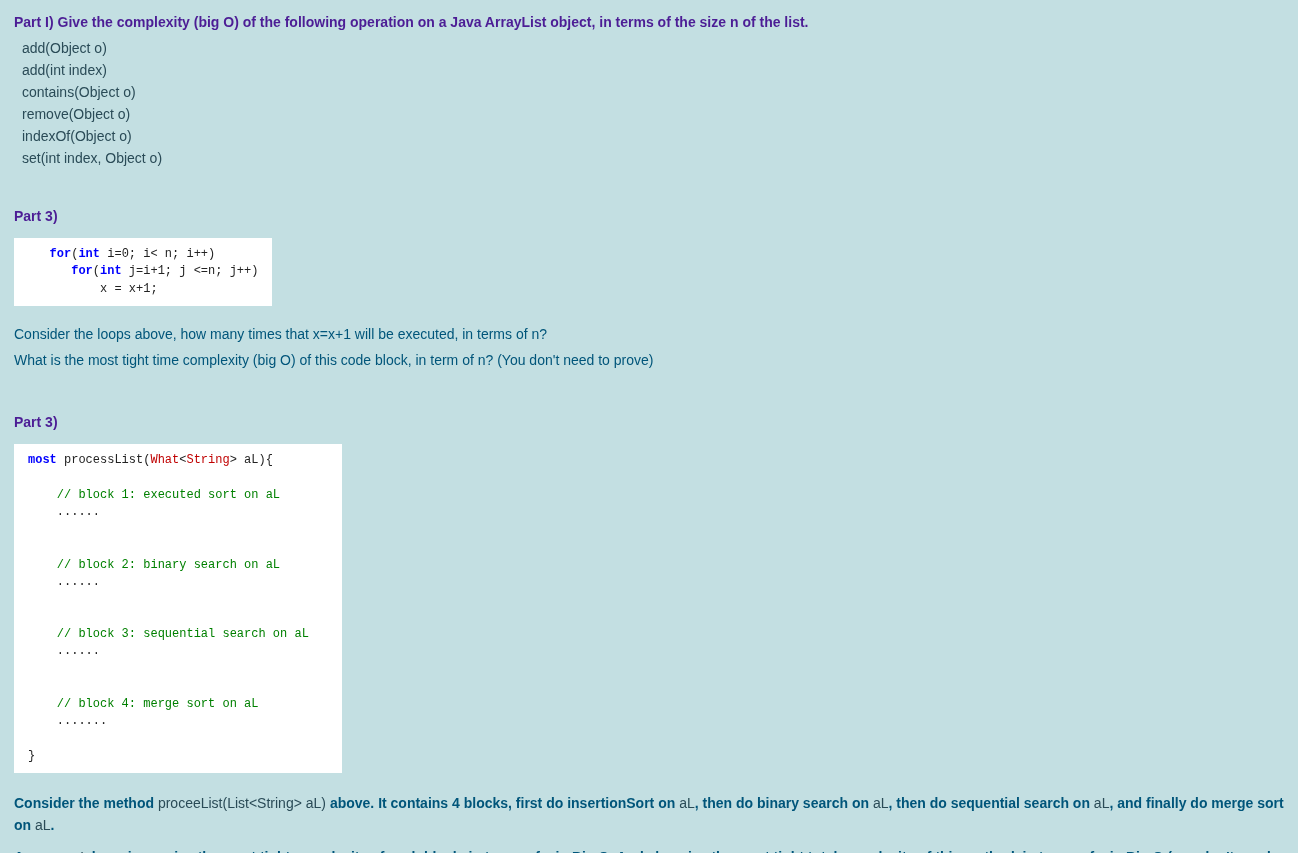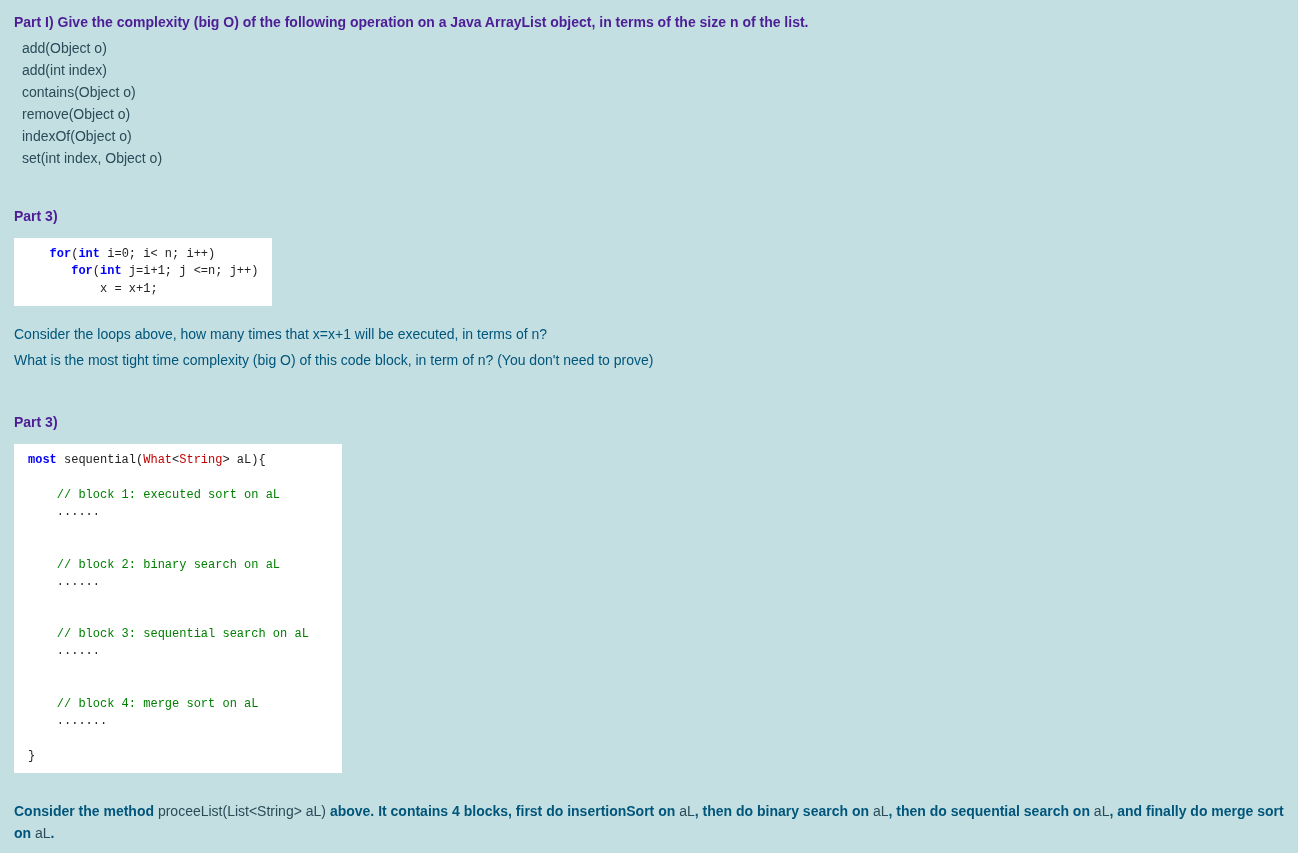--- a/index.html
+++ b/index.html
@@ -43,21 +43,21 @@
     color: #222;
     line-height: 1.45;
     white-space: pre;
   }
   pre.codebox .kw   { color: #0000ff; font-weight: 700; }
   pre.codebox .type { color: #c00000; }
   pre.codebox .cm   { color: #008000; }
   .part3-desc {
     font-weight: 700;
     color: #00557a;
-    margin: 18px 0;
+    margin: 10px 0;
     line-height: 1.55;
   }
   .part3-desc .nf {
     font-weight: 400;
     color: #2a4b57;
   }
 </style>
 </head>
 <body>
 
@@ -82,21 +82,21 @@
           <span>x = x+1;</span></pre>
 
   <div class="question-bold">Consider the loops above, how many times that x=x+1 will be executed, in terms of n?</div>
   <div class="question-bold">What is the most tight time complexity (big O) of this code block, in term of n?   (You don't need to prove)</div>
 
   <div class="section-gap"></div>
 
   
   <div class="heading">Part 3)</div>
 
-  <pre class="codebox" style="min-width:300px"><span class="kw">most</span><span> sequential(</span><span class="type">What</span><span>&lt;</span><span class="type">String</span><span>&gt;</span><span> aL){</span>
+  <pre class="codebox" style="min-width:300px"><span class="kw">most</span><span> processList(</span><span class="type">What</span><span>&lt;</span><span class="type">String</span><span>&gt;</span><span> aL){</span>
 
     <span class="cm">// block 1: executed sort on aL</span>
     <span>......</span>
 
 
     <span class="cm">// block 2: binary search on aL</span>
     <span>......</span>
 
 
     <span class="cm">// block 3: sequential search on aL</span>

